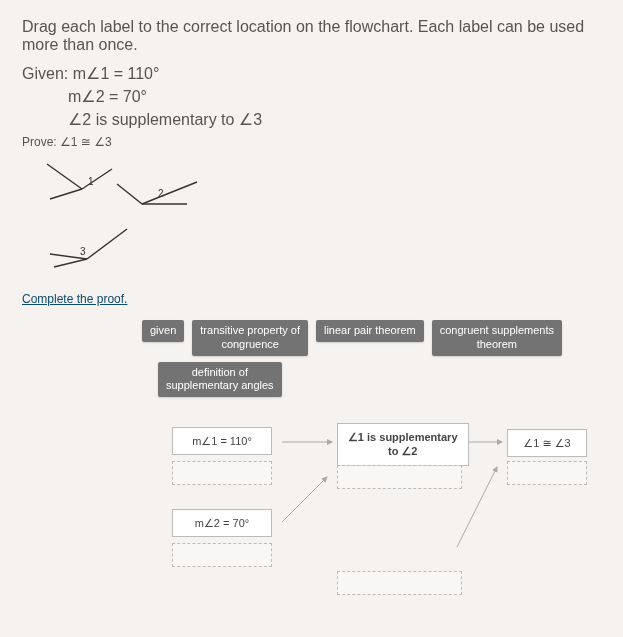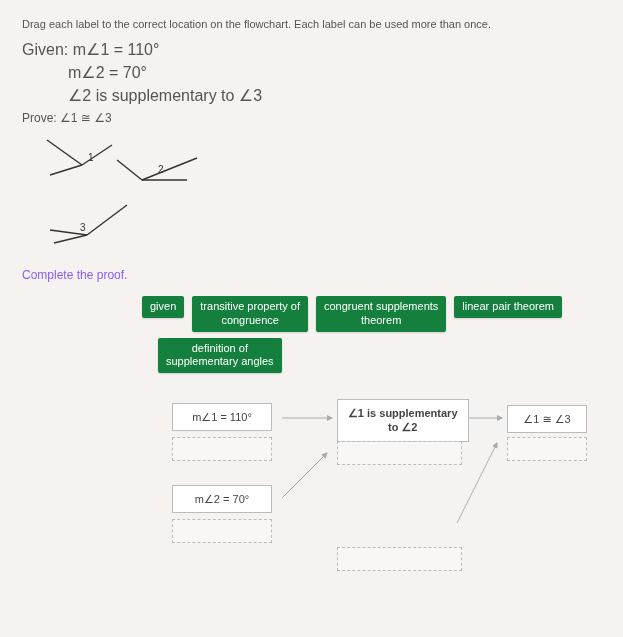--- a/index.html
+++ b/index.html
@@ -7,34 +7,34 @@
     margin: 0;
     padding: 18px 22px;
     font-family: Arial, sans-serif;
     font-size: 13px;
     color: #444;
     background: #f5f2ef;
     width: 623px;
     height: 637px;
     position: relative;
   }
-  .instructions { color: #555; margin-bottom: 10px; font-size: 11px; }
+  .instructions { color: #555; margin-bottom: 10px; font-size: 16px; }
   .given-line { color: #555; margin: 4px 0 4px 0; font-size: 16px; }
   .indent1 { margin-left: 46px; }
   .prove-line { color: #555; margin: 6px 0 10px 0; font-size: 12px; }
   .diagram { margin: 6px 0 10px 20px; }
-  .complete { color: #8b5cf6; margin: 8px 0 14px 0; font-size: 12px; }
+  .complete { color: #0c4a6e; margin: 8px 0 14px 0; font-size: 12px; text-decoration: underline; }
 
   .labels-pool {
     margin-left: 120px;
     margin-bottom: 20px;
   }
   .labels-row { display: flex; gap: 8px; margin-bottom: 6px; align-items: flex-start; }
   .label-chip {
-    background: #15803d;
+    background: #737373;
     color: #fff;
     font-size: 11px;
     padding: 4px 8px;
     border-radius: 2px;
     text-align: center;
     cursor: grab;
     line-height: 1.25;
     white-space: pre-line;
     box-shadow: 0 1px 2px rgba(0,0,0,0.15);
   }
@@ -101,23 +101,23 @@
   </svg>
 </div>
 
 <div class="complete">Complete the proof.</div>
 
 <div class="labels-pool">
   <div class="labels-row">
     <div class="label-chip">given</div>
     <div class="label-chip">transitive property of
 congruence</div>
+    <div class="label-chip">linear pair theorem</div>
     <div class="label-chip">congruent supplements
 theorem</div>
-    <div class="label-chip">linear pair theorem</div>
   </div>
   <div class="labels-row">
     <div class="label-chip" style="margin-left:16px;">definition of
 supplementary angles</div>
   </div>
 </div>
 
 <div class="flowchart">
   <svg class="arrows" width="460" height="210">
     <defs>

